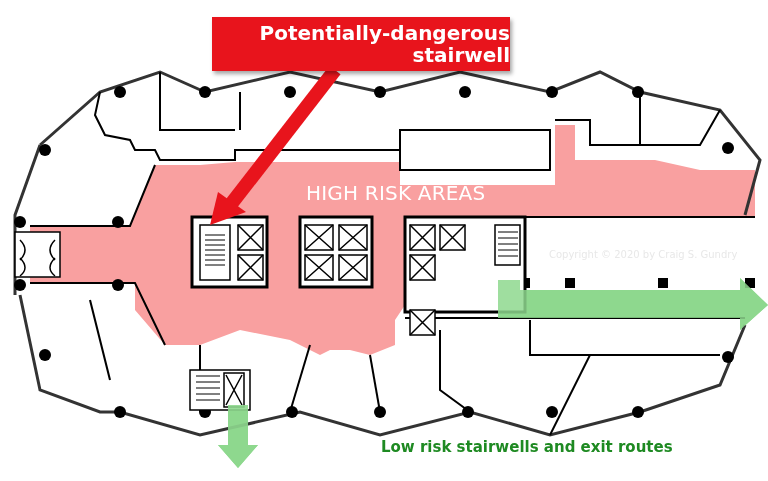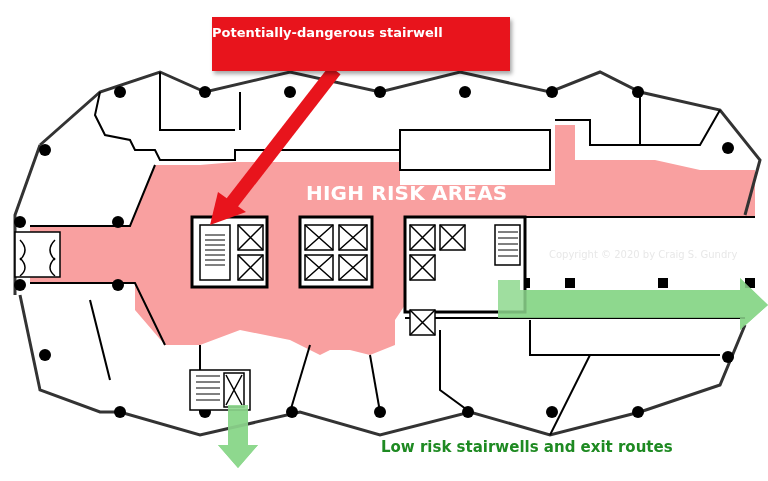--- a/index.html
+++ b/index.html
@@ -1,22 +1,22 @@
 <!DOCTYPE html>
 <html><head>
 <meta charset="utf-8">
 <style>
   html,body{margin:0;padding:0;background:#fff;}
   body{width:768px;height:481px;position:relative;overflow:hidden;font-family:"DejaVu Sans",sans-serif;}
   #plan{position:absolute;left:0;top:0;width:768px;height:481px;}
   .callout{position:absolute;left:212px;top:17px;width:298px;height:54px;background:#e8141c;
-    box-shadow:2px 3px 4px rgba(0,0,0,.35);color:#fff;font-weight:bold;font-size:13px;line-height:22px;
-    text-align:left;padding-top:5px;box-sizing:border-box;}
+    box-shadow:2px 3px 4px rgba(0,0,0,.35);color:#fff;font-weight:bold;font-size:20px;line-height:22px;
+    text-align:right;padding-top:5px;box-sizing:border-box;}
   .callout span{display:block;}
-  .high-risk{position:absolute;left:306px;top:181px;color:#fff;font-weight:bold;font-size:20px;letter-spacing:0.2px;}
+  .high-risk{position:absolute;left:306px;top:181px;color:#fff;font-weight:normal;font-size:20px;letter-spacing:0.2px;}
   .copyright{position:absolute;left:549px;top:249px;color:#e8e8e8;font-size:10px;}
   .low-risk{position:absolute;left:381px;top:438px;color:#1e8a22;font-weight:bold;font-size:15px;}
 </style>
 </head>
 <body>
 
 <svg id="plan" viewBox="0 0 768 481" xmlns="http://www.w3.org/2000/svg">
 
   <path fill="#f9a0a0" d="M30,226 L130,226 L155,165 L200,165 L235,162 L400,162 L400,185 L555,185 L555,125 L575,125 L575,160 L655,160 L700,170 L755,170 L755,217 L405,217 L405,305 L395,320 L395,345 L370,355 L350,350 L330,350 L320,355 L290,340 L240,330 L200,345 L165,345 L135,310 L135,283 L30,283 Z"></path>
 

